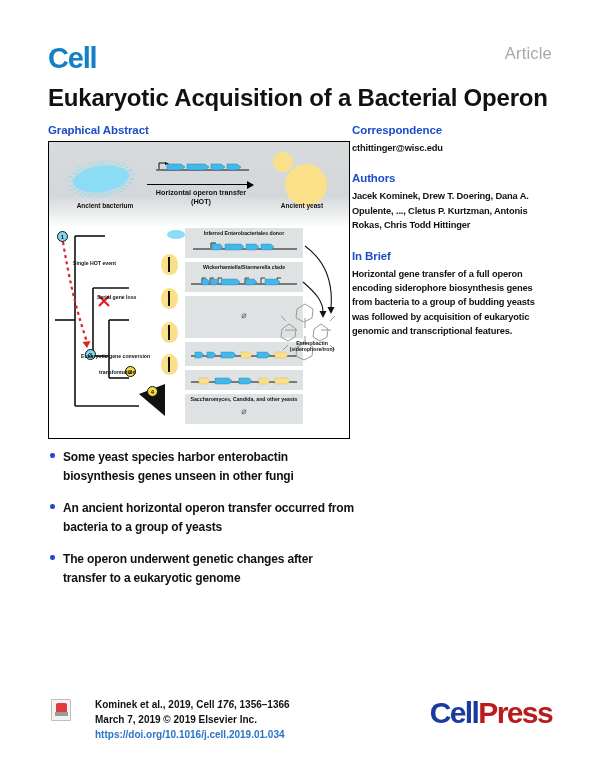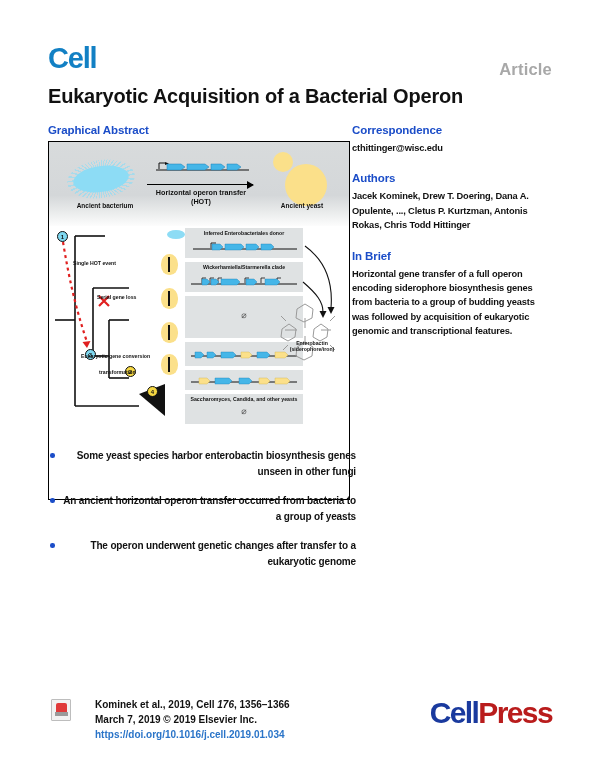--- a/index.html
+++ b/index.html
@@ -22,37 +22,37 @@
   }
 
   
   .header {
     position: absolute;
     left: 48px; top: 44px;
     width: 504px;
   }
   .article-tag {
     position: absolute;
-    right: 0; top: 16px;
+    right: 0; top: 0;
     font-size: 16.5px;
-    font-weight: bold;
+    font-weight: normal;
     color: #a8a8a8;
     letter-spacing: 0.2px;
   }
   .cell-logo {
     font-size: 29px;
     font-weight: bold;
     color: #1280c4;
     letter-spacing: -1.2px;
     line-height: 1;
     font-family: "Liberation Sans", sans-serif;
   }
   .paper-title {
     margin-top: 11px;
-    font-size: 20px;
+    font-size: 24px;
     font-weight: bold;
     color: #111111;
     letter-spacing: -0.2px;
     line-height: 1.2;
   }
 
   
   .sec-head {
     font-size: 11.5px;
     font-weight: bold;
@@ -64,21 +64,21 @@
   
   .left-col {
     position: absolute;
     left: 48px; top: 124px;
     width: 302px;
   }
 
   .figure-box {
     margin-top: 2px;
     width: 302px;
-    height: 359px;
+    height: 298px;
     border: 1.5px solid #000;
     background: #ffffff;
     position: relative;
     overflow: hidden;
   }
 
   
   .fig-top {
     position: absolute;
     left: 0; top: 0;
@@ -257,26 +257,25 @@
   .highlights {
     position: absolute;
     left: 48px; top: 448px;
     width: 308px;
   }
   .hl-list { margin: 0; padding: 0; list-style: none; }
   .hl-item {
     position: relative;
     padding-left: 15px;
     margin-bottom: 14px;
-    font-size: 10px;
+    font-size: 12px;
     line-height: 1.55;
     font-weight: bold;
     color: #111;
     letter-spacing: -0.15px;
-    text-align: right;
   }
   .hl-item::before {
     content: "";
     position: absolute;
     left: 2px; top: 5px;
     width: 4.5px; height: 4.5px;
     border-radius: 50%;
     background: #1b4dc8;
   }
 

